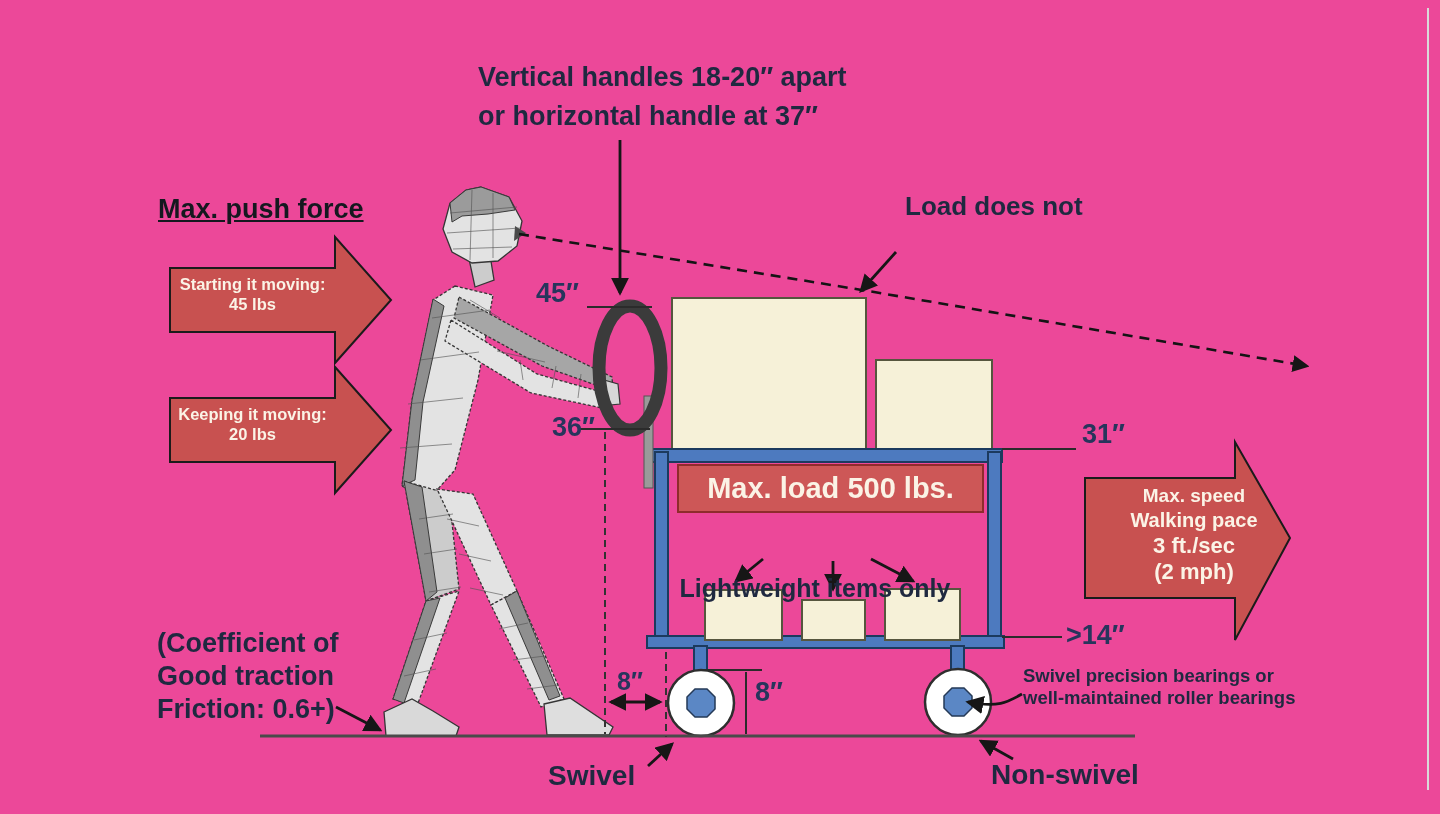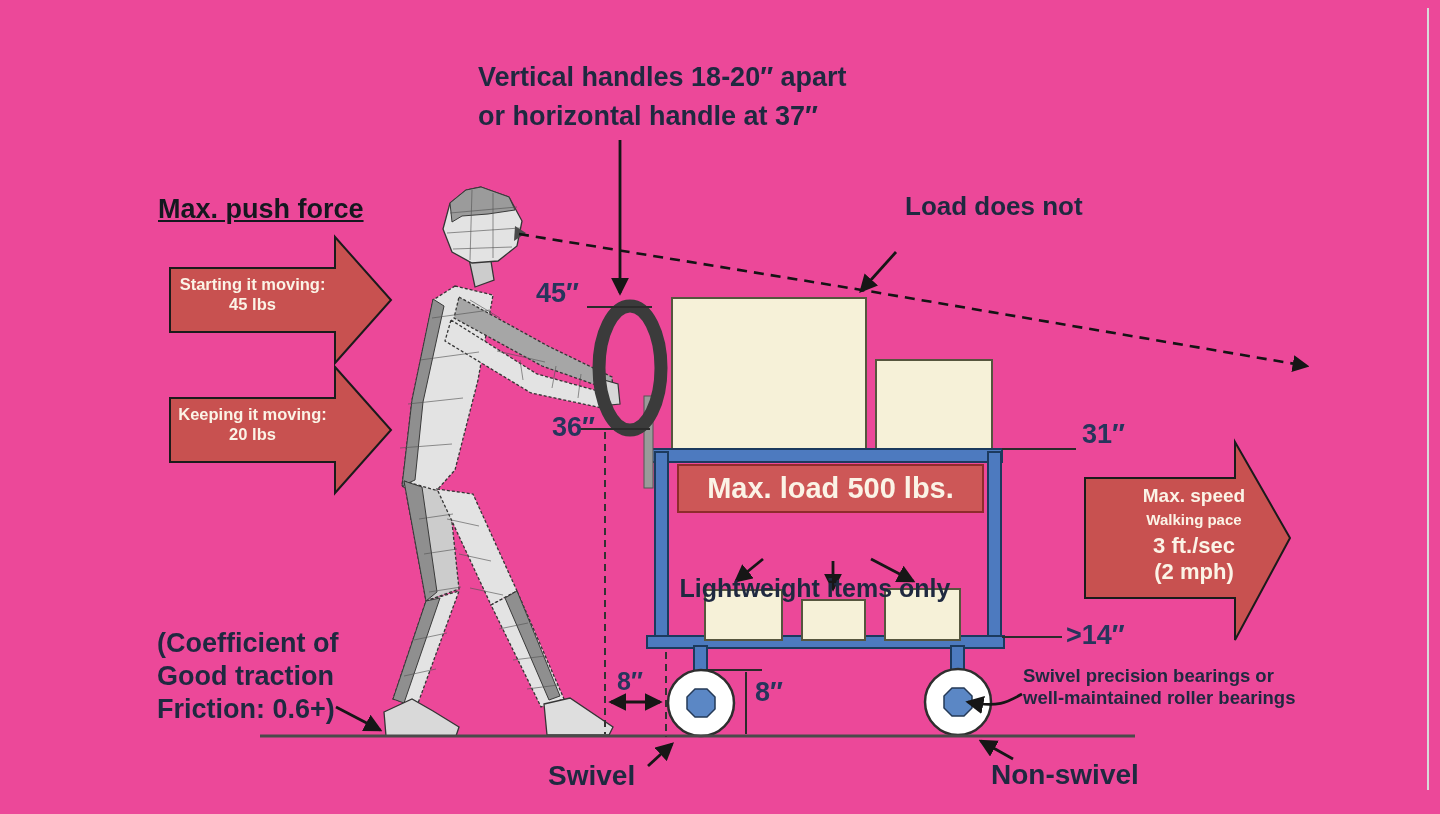--- a/index.html
+++ b/index.html
@@ -156,21 +156,21 @@
   <div class="lbl dim" style="left:1066px;top:620px;font-size:27px;">&gt;14″</div>
   <div class="lbl dim" style="left:617px;top:667px;font-size:25px;">8″</div>
   <div class="lbl dim" style="left:755px;top:677px;font-size:27px;">8″</div>
 
   <div class="lbl wtxt" style="left:678px;top:465px;width:305px;height:47px;display:flex;align-items:center;justify-content:center;font-size:29px;">Max. load 500 lbs.</div>
 
   <div class="lbl" style="left:660px;top:530px;width:310px;text-align:center;font-size:25px;font-weight:700;margin-top:44px;">Lightweight items only</div>
 
   <div class="lbl wtxt" style="left:1088px;top:484px;width:148px;margin-left:32px;">
     <div style="font-size:19px;line-height:23px;">Max. speed</div>
-    <div style="font-size:15px;line-height:26px;">Walking pace</div>
+    <div style="font-size:20px;line-height:26px;">Walking pace</div>
     <div style="font-size:22px;line-height:26px;">3 ft./sec</div>
     <div style="font-size:22px;line-height:26px;">(2 mph)</div>
   </div>
 
   <div class="lbl" style="left:157px;top:627px;font-size:27px;line-height:33px;">
     <div>(Coefficient of</div>
     <div>Good traction</div>
     <div>Friction: 0.6+)</div>
   </div>
 

